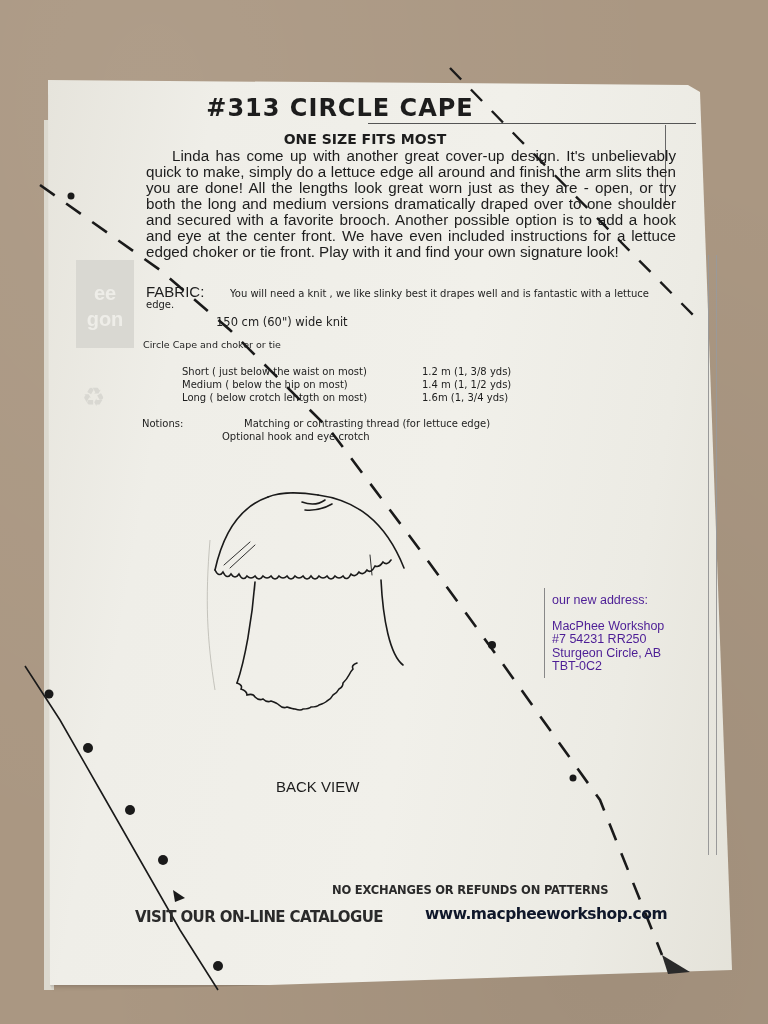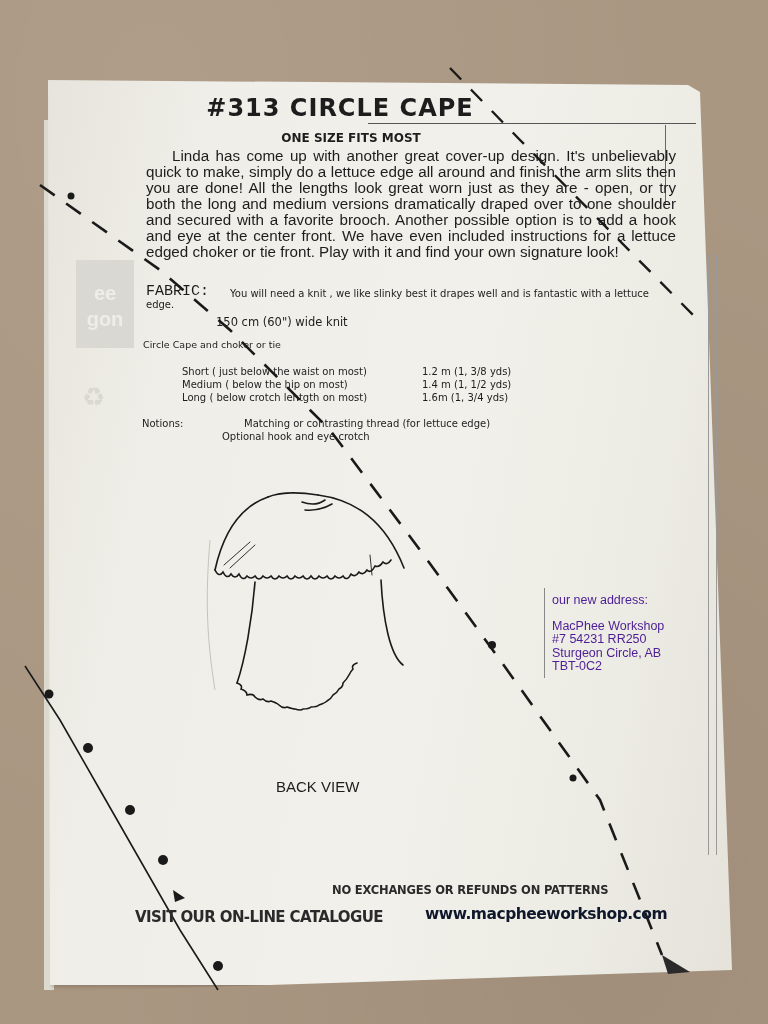--- a/index.html
+++ b/index.html
@@ -30,38 +30,38 @@
   .box-line-top { position:absolute; left:368px; top:123px; width:328px; height:1px; background:#555; }
   .box-line-right { position:absolute; left:665px; top:125px; width:1px; height:80px; background:#666; }
   .vline { position:absolute; background:#999; width:1px; }
 
   .title {
     position:absolute; left:0; width:640px; top:94px; text-align:center;
     font-family:"DejaVu Sans", sans-serif; font-weight:bold; font-size:24px; letter-spacing:1px;
     padding-left:40px; box-sizing:border-box;
   }
   .subtitle {
-    position:absolute; left:2px; width:658px; top:131px; text-align:center;
-    font-family:"DejaVu Sans", sans-serif; font-weight:bold; font-size:12px;
+    position:absolute; left:16px; width:658px; top:131px; text-align:center;
+    font-family:"DejaVu Sans", sans-serif; font-weight:bold; font-size:14px;
     padding-left:40px; box-sizing:border-box;
   }
   .intro {
     position:absolute; left:146px; top:148px; width:530px;
     font-size:15.2px; line-height:16px; text-align:justify;
   }
   .intro .indent { display:inline-block; width:26px; }
   .watermark {
     position:absolute; left:76px; top:260px; width:58px; height:88px;
     background:#d9d8d2; color:#eeede8; font-weight:bold; font-size:20px;
     text-align:center; line-height:26px; padding-top:20px; box-sizing:border-box;
   }
   .recycle {
     position:absolute; left:82px; top:382px; font-size:26px; color:#d9d8d2;
   }
-  .fabric-label { position:absolute; left:146px; top:283px; font-size:15px; font-family:Liberation Mono, monospace; }
+  .fabric-label { position:absolute; left:146px; top:283px; font-size:15px; font-family:Liberation Sans, sans-serif; }
   .fabric-desc { position:absolute; left:230px; top:288px; font-size:10px; font-family:"DejaVu Sans", sans-serif; }
   .fabric-edge { position:absolute; left:146px; top:299px; font-size:10px; font-family:"DejaVu Sans", sans-serif; }
   .fabric-width { position:absolute; left:216px; top:315px; font-size:11.5px; font-family:"DejaVu Sans", sans-serif; }
   .section-head { position:absolute; left:143px; top:339px; font-size:9.5px; font-family:"DejaVu Sans", sans-serif; }
   .yard-row { position:absolute; font-size:10px; font-family:"DejaVu Sans", sans-serif;text-align:center; }
   .notions-label { position:absolute; left:142px; top:418px; font-size:10px; font-family:"DejaVu Sans", sans-serif; }
   .notions-item { position:absolute; left:222px; font-size:10px; font-family:"DejaVu Sans", sans-serif; }
 
   .back-view { position:absolute; left:276px; top:742px; font-size:15px;margin-top:36px; }
   .address-bar { position:absolute; left:544px; top:588px; width:1px; height:90px; background:#888; }

